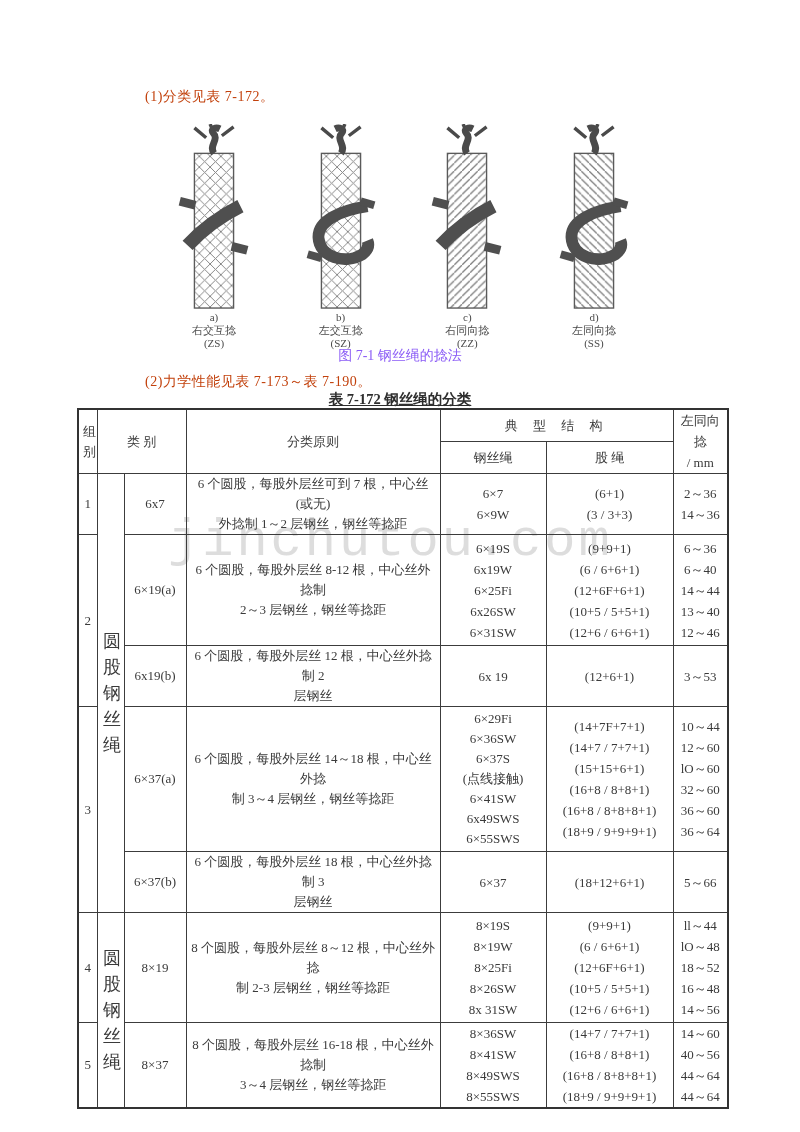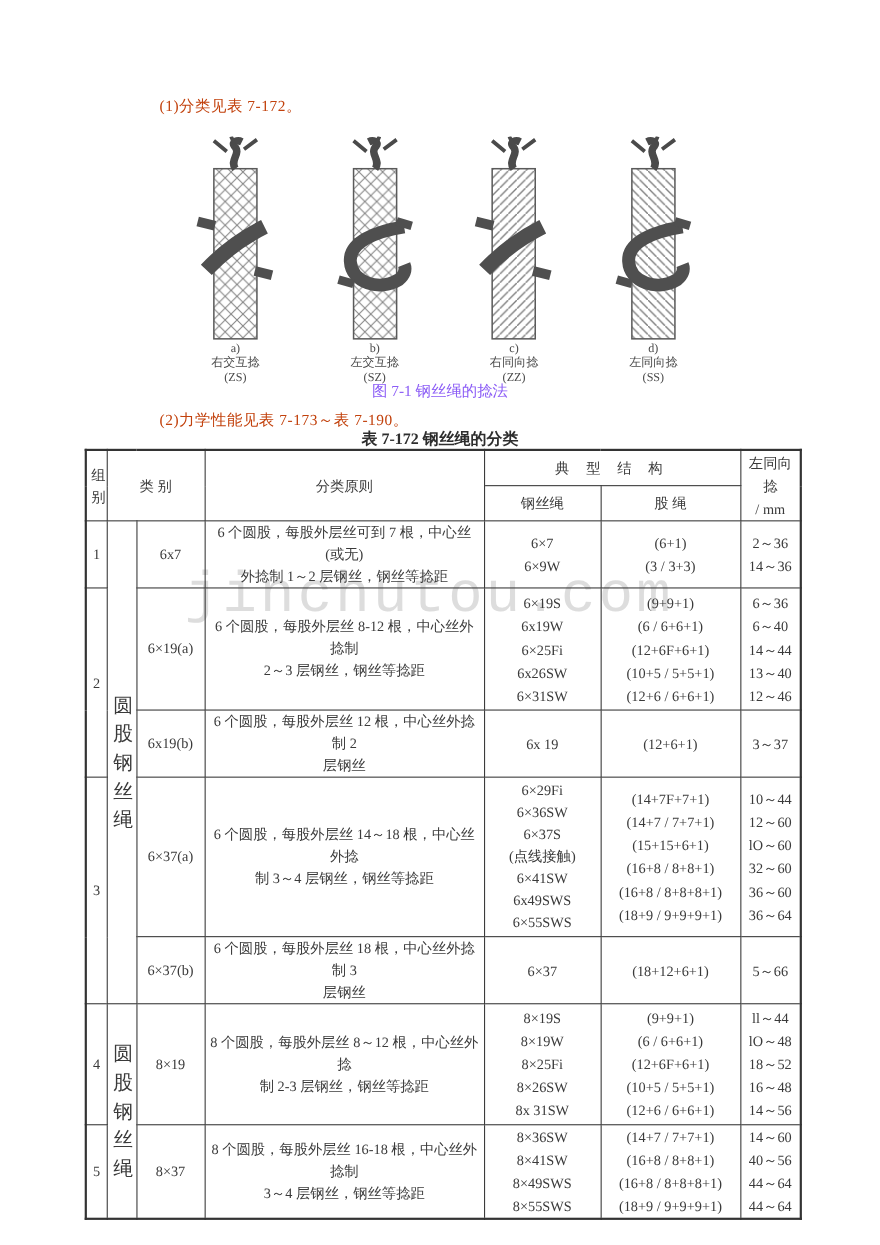--- a/index.html
+++ b/index.html
@@ -6,21 +6,21 @@
   .page{position:relative;width:800px;height:1132px;background:#ffffff;overflow:hidden;
         font-family:"Liberation Serif","DejaVu Serif",serif;color:#3a3a3a;}
   .para{position:absolute;left:117px;font-size:14px;color:#c2410c;letter-spacing:.5px;margin-left:28px;}
   .para1{top:88px;}
   .para2{top:373px;}
   .fig-row{position:absolute;left:158px;top:124px;width:492px;display:flex;justify-content:space-between;}
   .fig-item{width:112px;display:flex;flex-direction:column;align-items:center;}
   .fig-item svg{width:74px;height:186px;display:block;}
   .fig-cap{margin-top:1px;text-align:center;font-size:11px;line-height:1.2;color:#4a4a4a;}
   .fig-title{position:absolute;left:0;top:347px;width:800px;text-align:center;font-size:14px;color:#8b5cf6;}
-  .tbl-title{position:absolute;left:0;top:390px;width:800px;text-align:center;font-size:14.5px;font-weight:bold;color:#2e2e2e;}
+  .tbl-title{position:absolute;left:0;top:390px;width:800px;text-align:center;font-size:14.5px;font-weight:bold;color:#2e2e2e;text-decoration:underline;}
   .watermark{position:absolute;left:168px;top:512px;width:430px;font-size:52px;color:#c9c9c9;opacity:.62;
              letter-spacing:3px;z-index:0;font-family:Liberation Mono, monospace;white-space:nowrap;}
   table.cls{position:absolute;left:77px;top:408px;width:650px;border-collapse:collapse;z-index:1;
             background:transparent;table-layout:fixed;font-size:13px;color:#3a3a3a;}
   table.cls td,table.cls th{border:1.5px solid #3c3c3c;padding:0 3px;text-align:center;vertical-align:middle;
             font-weight:normal;background:transparent;overflow:hidden;}
   table.cls{border:2px solid #333;}
   .ml{white-space:pre-line;line-height:21px;}
   .principle{line-height:20px;font-size:13px;font-family:Liberation Serif, serif;}
   .vert span{display:inline-block;width:15px;word-break:break-all;line-height:26px;font-size:18px;}
@@ -187,21 +187,21 @@
 13～40
 12～46</td>
       </tr>
 
       <tr class="r3">
         <td>6x19(b)</td>
         <td class="ml principle">6 个圆股，每股外层丝 12 根，中心丝外捻制 2
 层钢丝</td>
         <td class="ml">6x 19</td>
         <td class="ml">(12+6+1)</td>
-        <td class="ml">3～37</td>
+        <td class="ml">3～53</td>
       </tr>
 
       <tr class="r4">
         <td rowspan="2">3</td>
         <td>6×37(a)</td>
         <td class="ml principle">6 个圆股，每股外层丝 14～18 根，中心丝外捻
 制 3～4 层钢丝，钢丝等捻距</td>
         <td class="ml" style="line-height:20px">6×29Fi
 6×36SW
 6×37S

